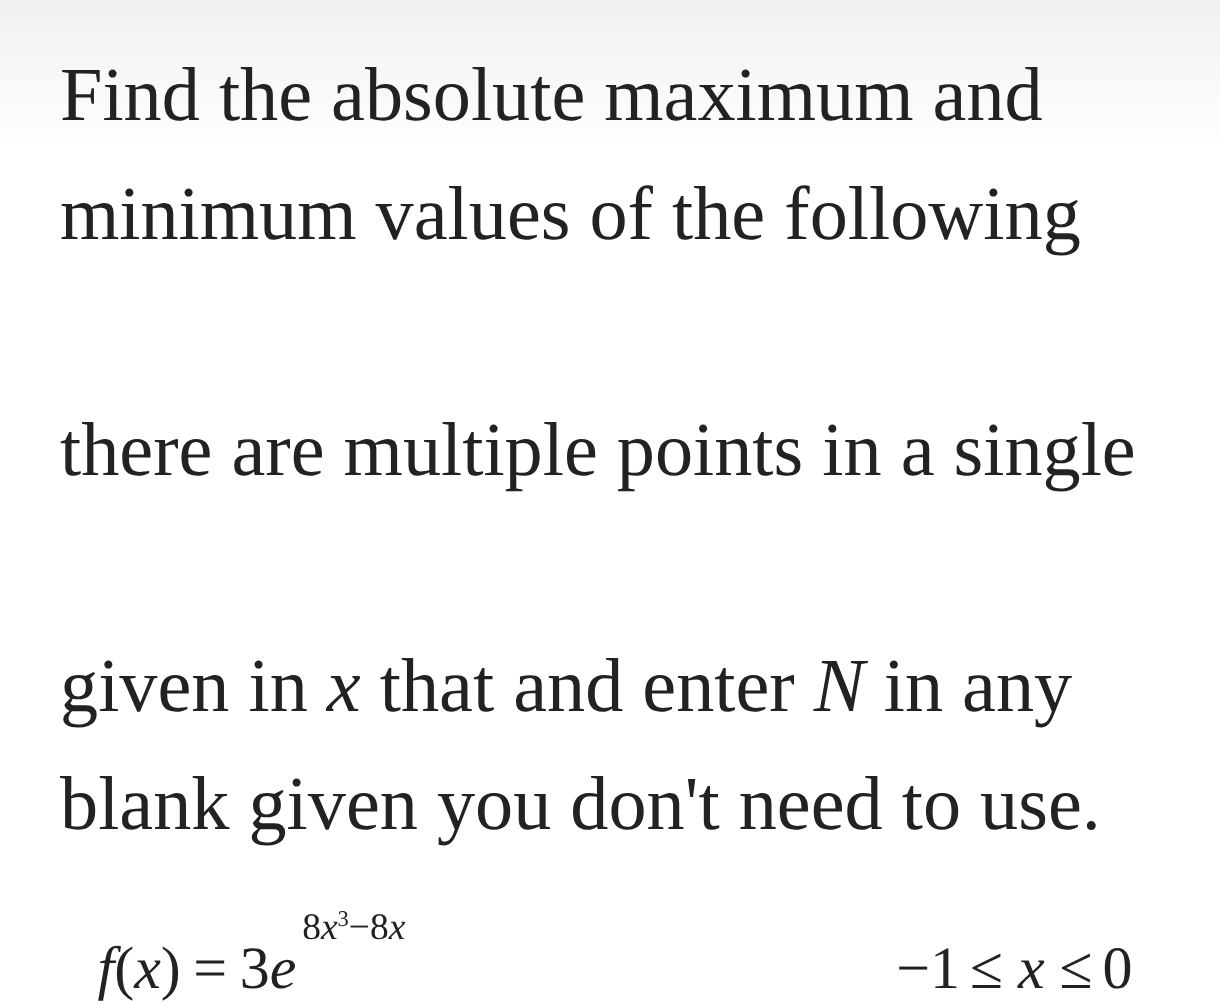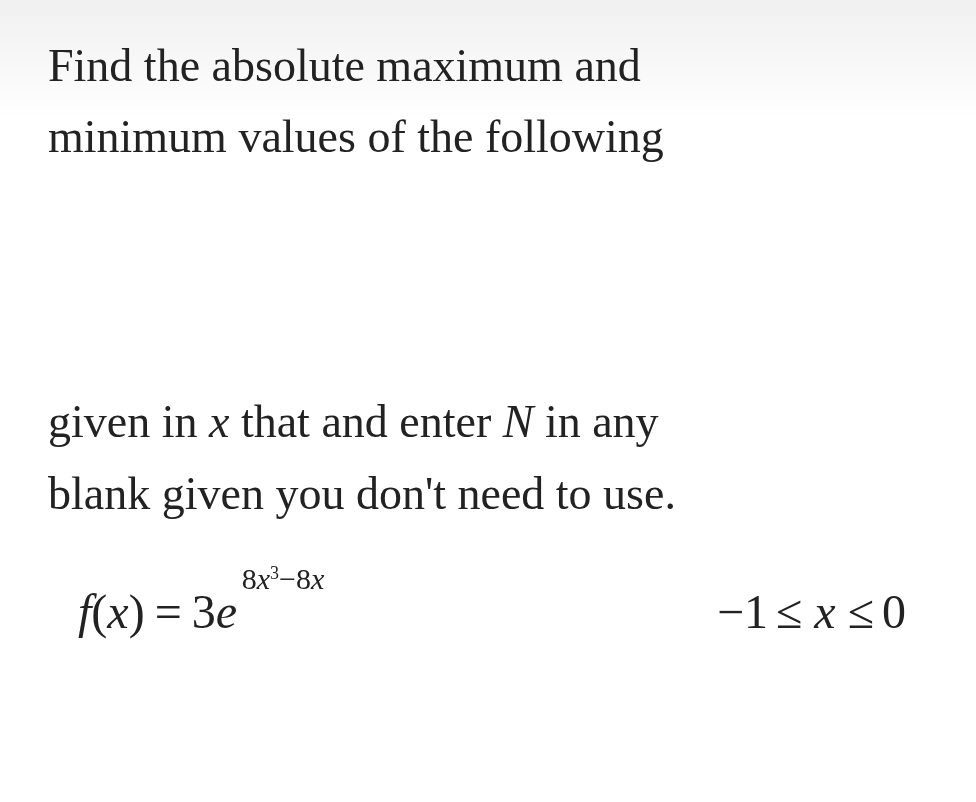--- a/index.html
+++ b/index.html
@@ -9,21 +9,21 @@
     }
     body {
       width: 976px;
       height: 802px;
       background: linear-gradient(to bottom, #f0f0f0 0%, #ffffff 15%, #ffffff 100%);
       font-family: Georgia, 'Times New Roman', serif;
       color: #222;
       padding: 30px 40px 30px 48px;
     }
     .problem-text {
-      font-size: 46px;
+      font-size: 61px;
       line-height: 1.55;
       font-weight: 400;
     }
     .math-var {
       font-family: 'Times New Roman', serif;
       font-style: italic;
     }
     .formula-row {
       display: flex;
       justify-content: space-between;
@@ -90,21 +90,21 @@
       width: 180px;
     }
   </style>
 </head>
 <body>
 
 <div class="problem-text">
   <span>Find the absolute maximum and</span><br>
   <span>minimum values of the following</span><br>
   <br>
-  <br>
+  <span>there are multiple points in a single</span><br>
   <br>
   <span>given in </span><span class="math-var">x</span><span> that and enter </span><span class="math-var">N</span><span> in any</span><br>
   <span>blank given you don't need to use.</span>
 </div>
 
 <div class="formula-row">
   <div class="formula">
     <span>f</span>
       <span class="coef">(</span>
       <span>x</span>

